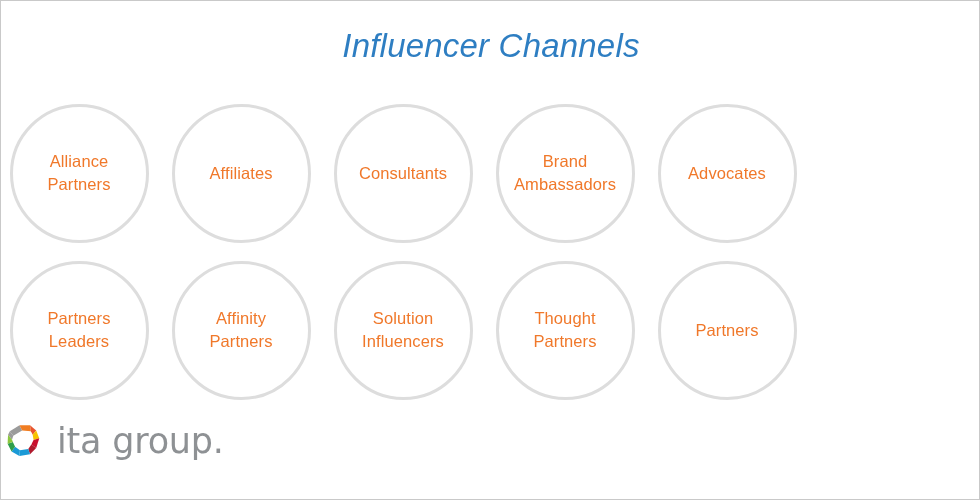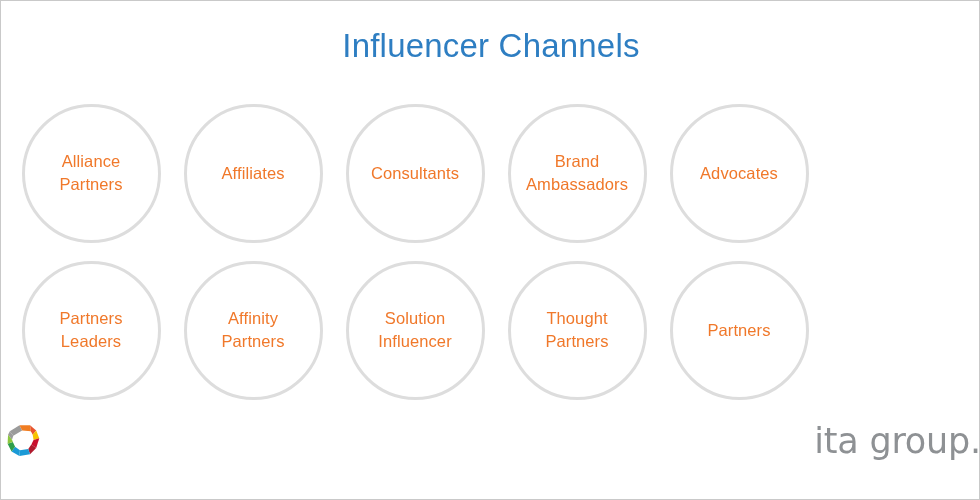--- a/index.html
+++ b/index.html
@@ -30,26 +30,27 @@
     left: 0;
     top: 24px;
     width: 980px;
     text-align: center;
     font-size: 33px;
     font-weight: 400;
     letter-spacing: 0.2px;
     color: #2e7ec2;
     line-height: 42px;
     white-space: nowrap;
+    font-style: italic;
   }
 
   
   .circle-row {
     position: absolute;
-    left: 16px;
+    left: 4px;
     width: 796px;
     height: 140px;
     display: flex;
     justify-content: center;
     align-items: center;
   }
   #row-1 { top: 102px; }
   #row-2 { top: 259px; }
 
   .channel-circle {
@@ -79,21 +80,21 @@
   }
 
   
   #logo {
     position: absolute;
     left: 0;
     top: 418px;
     width: 980px;
     display: flex;
     align-items: center;
-    justify-content: space-between;
+    justify-content: flex-start;
   }
   #logo-mark {
     width: 44px;
     height: 44px;
     display: block;
   }
   #logo-wordmark {
     margin-left: 12px;
     font-size: 35px;
     color: #8e9194;
@@ -134,21 +135,21 @@
     <div class="channel-circle">
       <span class="channel-label">Partners
 Leaders</span>
     </div>
     <div class="channel-circle">
       <span class="channel-label">Affinity
 Partners</span>
     </div>
     <div class="channel-circle">
       <span class="channel-label">Solution
-Influencer</span>
+Influencers</span>
     </div>
     <div class="channel-circle">
       <span class="channel-label">Thought
 Partners</span>
     </div>
     <div class="channel-circle">
       <span class="channel-label">Partners</span>
     </div>
   </div>
 

